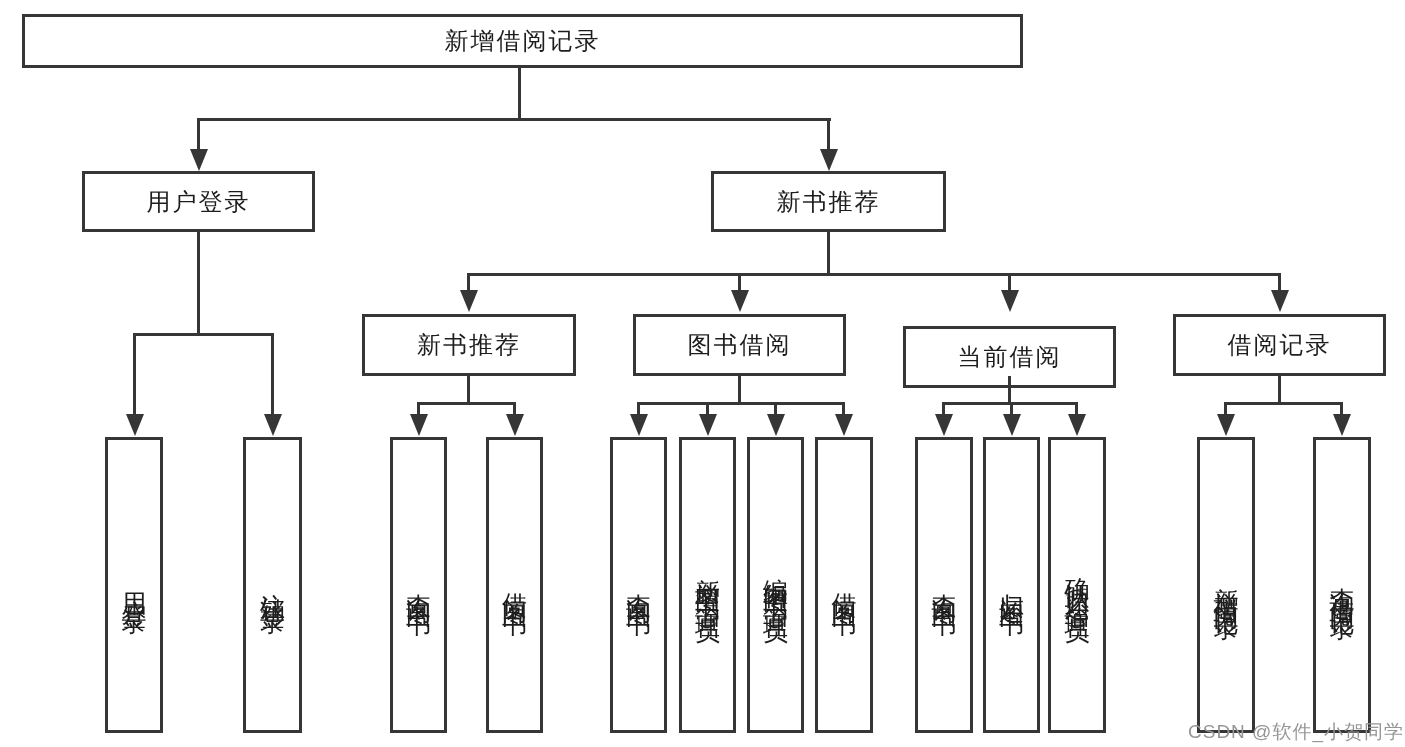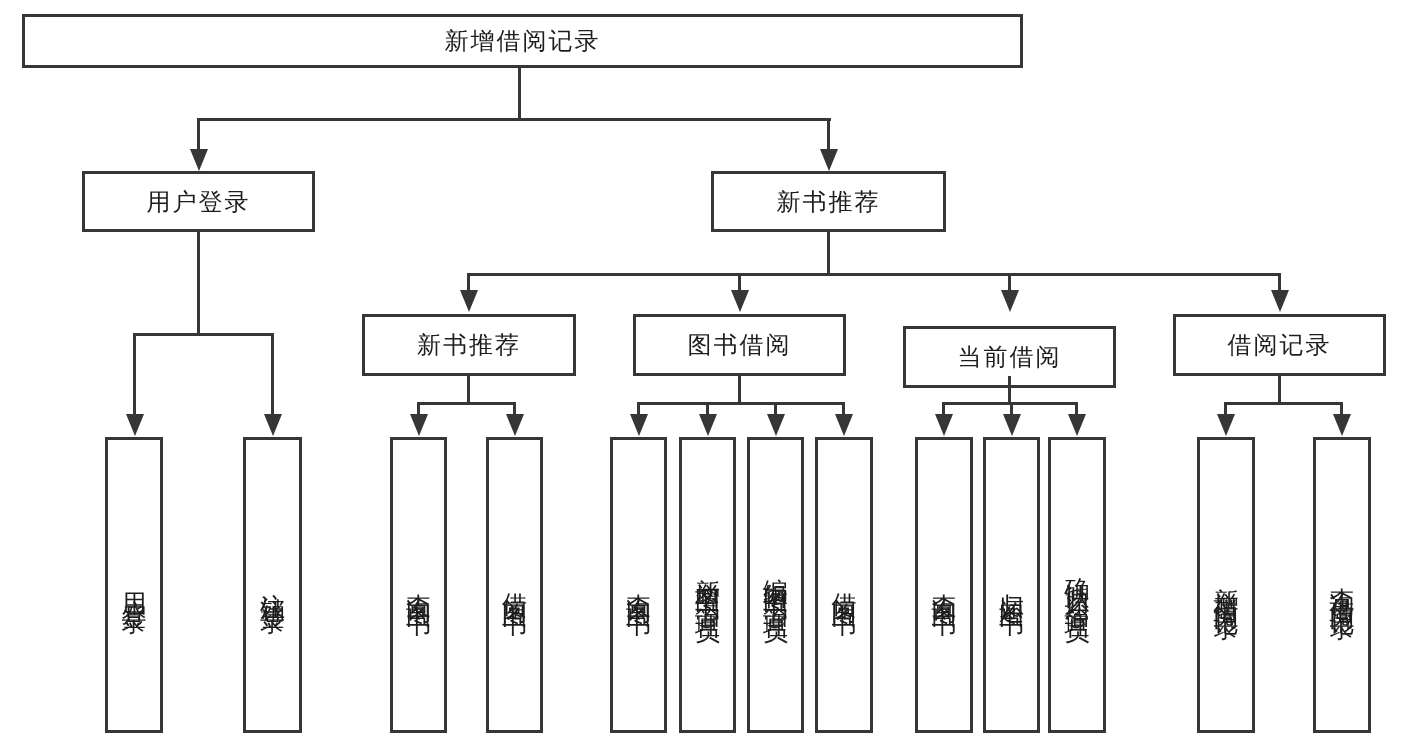--- a/index.html
+++ b/index.html
@@ -187,14 +187,15 @@
     <span>确认归还（管理员）</span>
   </div>
 
   <div class="leaf" style="left:1197px;top:437px;width:58px;height:296px">
     <span>新增借阅记录</span>
   </div>
   <div class="leaf" style="left:1313px;top:437px;width:58px;height:296px">
     <span>查询借阅记录</span>
   </div>
 
+  <div class="watermark">CSDN @软件_小贺同学</div>
 
 </div>
 
 </body></html>

